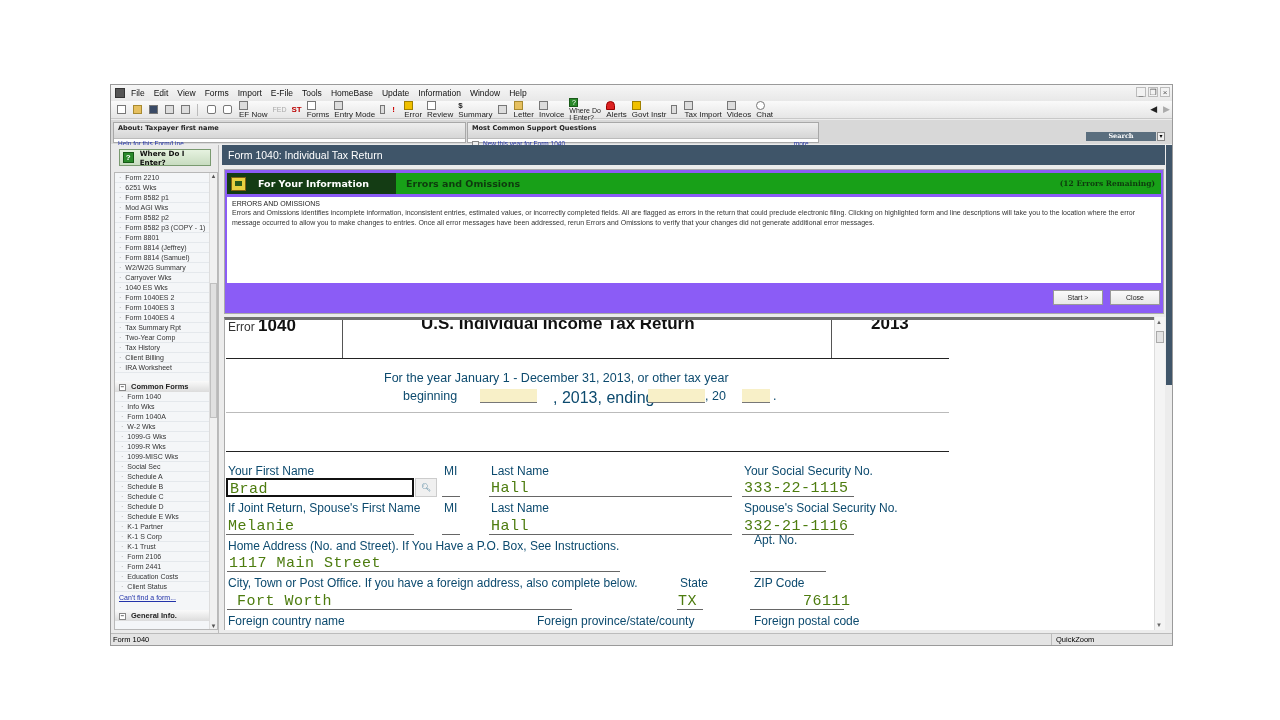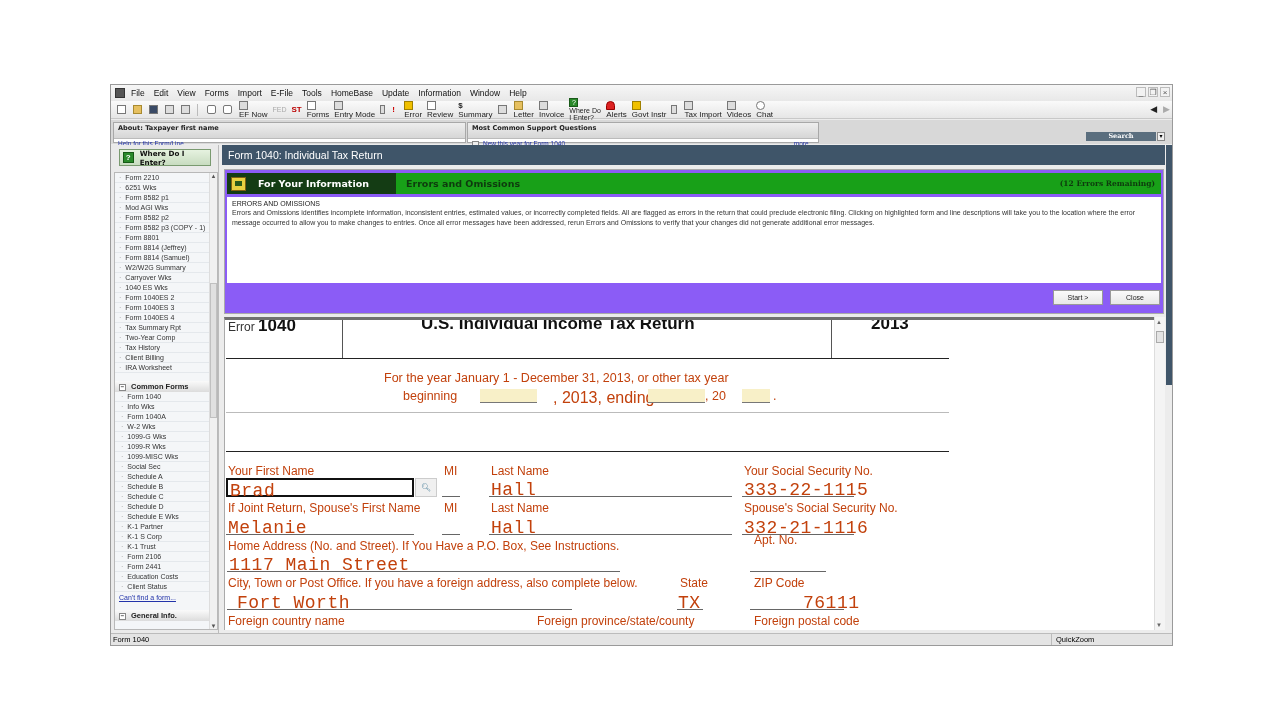--- a/index.html
+++ b/index.html
@@ -77,22 +77,22 @@
   .fyi-body p { font-size: 7px; line-height: 10px; color: #333; }
   .fyi-btn { position: absolute; top: 120px; width: 50px; height: 15px; background: linear-gradient(#fafafa, #e8e8e8); border: 1px solid #999; font-size: 7px; text-align: center; line-height: 13px; color: #222; }
 
   
   .paper { position: absolute; left: 113px; top: 232px; width: 930px; height: 313px; background: #fff; border-top: 3px solid #707070; border-left: 1px solid #aaa; overflow: hidden; }
   .pscroll { position: absolute; left: 1043px; top: 232px; width: 11px; height: 313px; background: #f4f4f4; border-left: 1px solid #ddd; }
   .pscroll .th { position: absolute; left: 1px; top: 14px; width: 8px; height: 12px; background: #e4e4e4; border: 1px solid #aaa; }
   .pscroll .ar { position: absolute; left: 1px; font-size: 6px; color: #666; }
 
   .f { position: absolute; font-family: "Liberation Sans", sans-serif; color: #222; white-space: nowrap; }
-  .lab { font-size: 12px; color: #c2410c; }
-  .val { font-family: "Liberation Mono", monospace; font-size: 18px; color: #c2410c; letter-spacing: 0.5px; }
+  .lab { font-size: 12px; color: #0c4a6e; }
+  .val { font-family: "Liberation Mono", monospace; font-size: 15px; color: #4d7c0f; letter-spacing: 0.5px; }
   .uline { position: absolute; height: 1px; background: #666; }
   .hl { position: absolute; background: #f8f0c8; height: 14px; border-bottom: 1px solid #777; }
 
   .rightbar { position: absolute; left: 1055px; top: 60px; width: 7px; height: 240px; background: #3f5569; }
   .statusbar { position: absolute; left: 0; top: 548px; width: 100%; height: 13px; background: #e4e4e4; border-top: 1px solid #bbb; font-size: 7.5px; line-height: 12px; }
   .statusbar .s1 { position: absolute; left: 2px; top: 0; }
   .statusbar .s2 { position: absolute; left: 940px; top: 0; border-left: 1px solid #bbb; padding-left: 4px; width: 120px; }
 </style>
 </head>
 <body>

